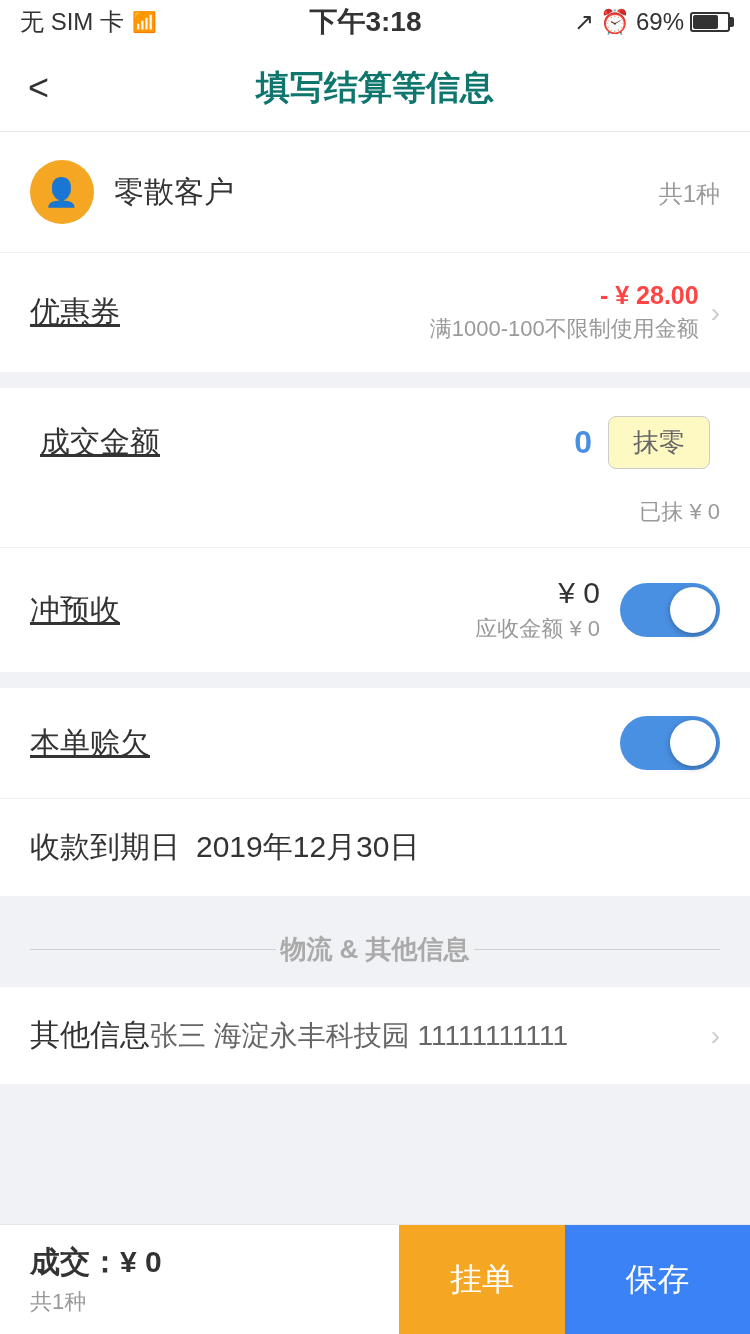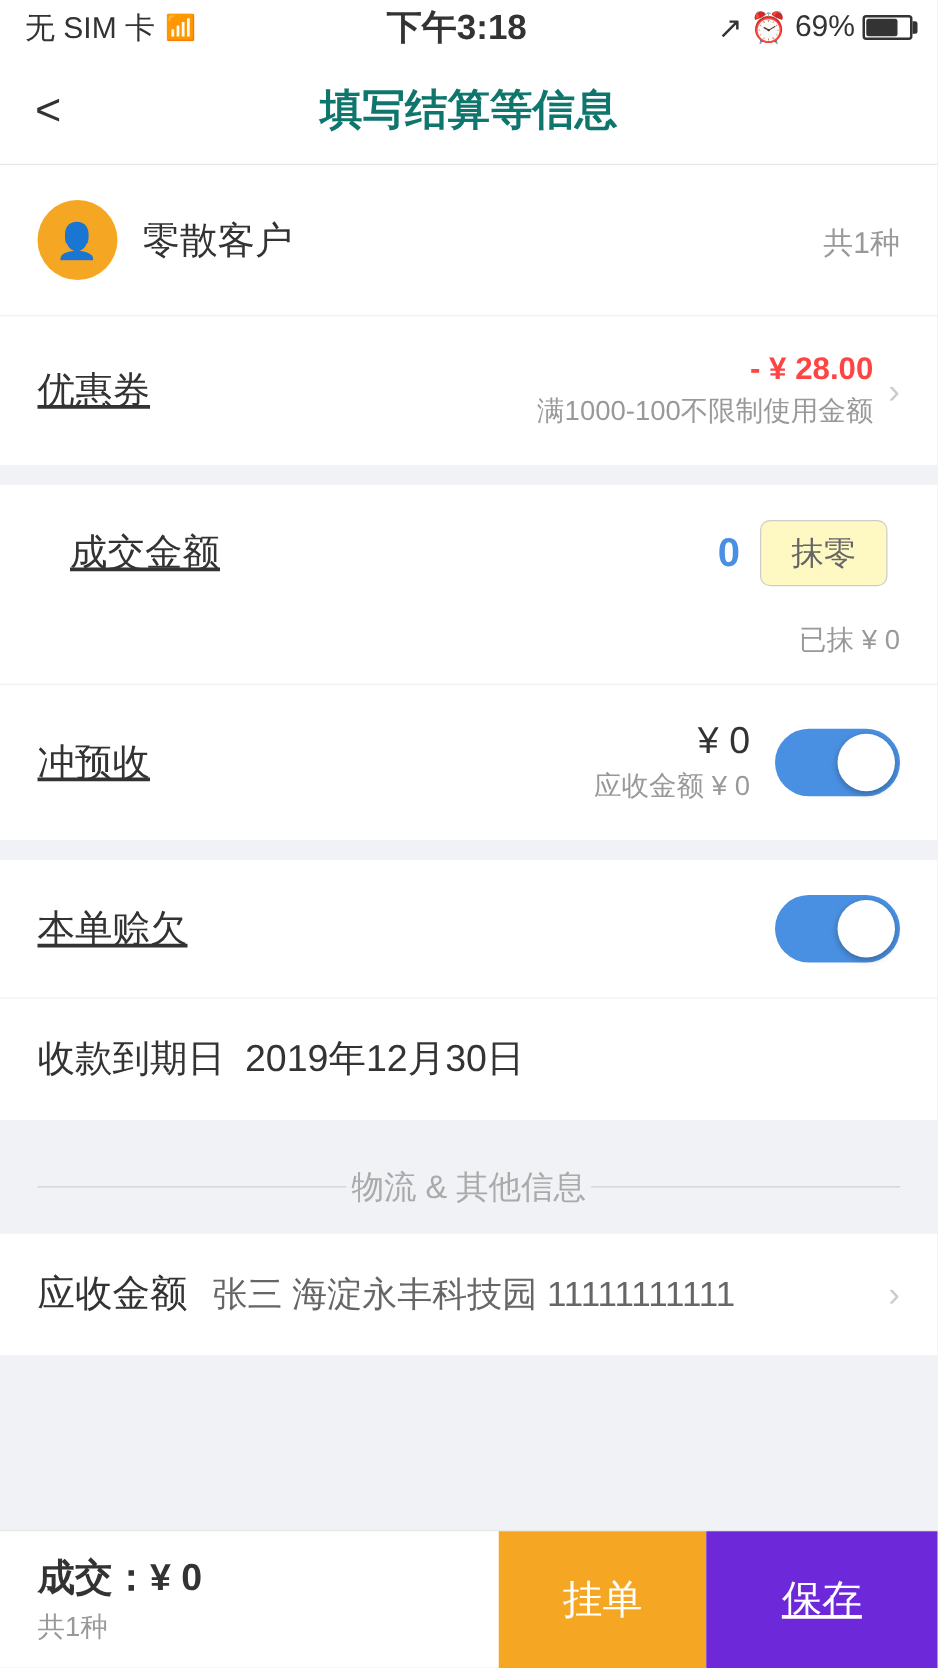--- a/index.html
+++ b/index.html
@@ -101,21 +101,20 @@
     .coupon-desc { font-size: 22px; color: #999; margin-top: 4px; }
     .chevron-right { font-size: 28px; color: #ccc; }
 
     
     .transaction-section { background: #fff; margin-bottom: 16px; }
     .transaction-row {
       padding: 28px 40px;
       display: flex;
       align-items: center;
       justify-content: space-between;
-      margin-left: 16px;
     }
     .transaction-right { display: flex; align-items: center; gap: 16px; }
     .amount-input {
       font-size: 32px; color: #4a90e2; font-weight: 600;
       min-width: 40px; text-align: right;
     }
     .round-btn {
       border: 1px solid #ccc; border-radius: 8px;
       padding: 8px 24px; font-size: 26px; color: #666;
       background: #fef9c3; cursor: pointer;
@@ -166,34 +165,35 @@
 
     
     .logistics-sep {
       background: #f0f2f5;
       padding: 20px 30px;
       display: flex;
       align-items: center;
       justify-content: center;
       gap: 4px;
       margin-bottom: 0;
+      font-weight: bold;
     }
     .sep-line { flex: 1; height: 1px; background: #d0d0d0; }
     .sep-text { font-size: 26px; color: #aaa; }
 
     
     .address-row {
       padding: 28px 30px;
       display: flex;
       align-items: center;
       justify-content: space-between;
       background: #fff;
     }
     .address-label { font-size: 30px; color: #333; flex-shrink: 0; }
-    .address-value { font-size: 28px; color: #666; flex: 1; margin-left: 20px; }
+    .address-value { font-size: 28px; color: #666; flex: 1; }
 
     
     .empty-area {
       background: #f0f2f5;
       height: 200px;
     }
 
     
     .bottom-bar {
       position: fixed;
@@ -213,25 +213,24 @@
     .bottom-count { font-size: 22px; color: #999; margin-top: 4px; }
     .btn-pending {
       width: 166px; height: 110px;
       background: #f5a623;
       display: flex; align-items: center; justify-content: center;
       font-size: 32px; color: #fff; font-weight: 500;
       cursor: pointer;
     }
     .btn-save {
       width: 185px; height: 110px;
-      background: #6d28d9;
+      background: #3b82f6;
       display: flex; align-items: center; justify-content: center;
       font-size: 32px; color: #fff; font-weight: 500;
       cursor: pointer;
-      text-decoration: underline;
     }
 
     .wifi-icon { font-size: 20px; }
   </style>
 </head>
 <body>
 
 <div class="status-bar">
   <div class="status-left">
     <span>无 SIM 卡</span>
@@ -318,21 +317,21 @@
 </div>
 
 <div class="logistics-sep">
   <div class="sep-line"></div>
   <div class="sep-text">物流 &amp; 其他信息</div>
   <div class="sep-line"></div>
 </div>
 
 <div class="section">
   <div class="address-row">
-    <div class="address-label">应收金额</div>
+    <div class="address-label">其他信息</div>
     <div class="address-value">张三 海淀永丰科技园 11111111111</div>
     <div class="chevron-right">›</div>
   </div>
 </div>
 
 <div class="empty-area"></div>
 
 <div class="bottom-bar">
   <div class="bottom-info">
     <div class="bottom-deal">

